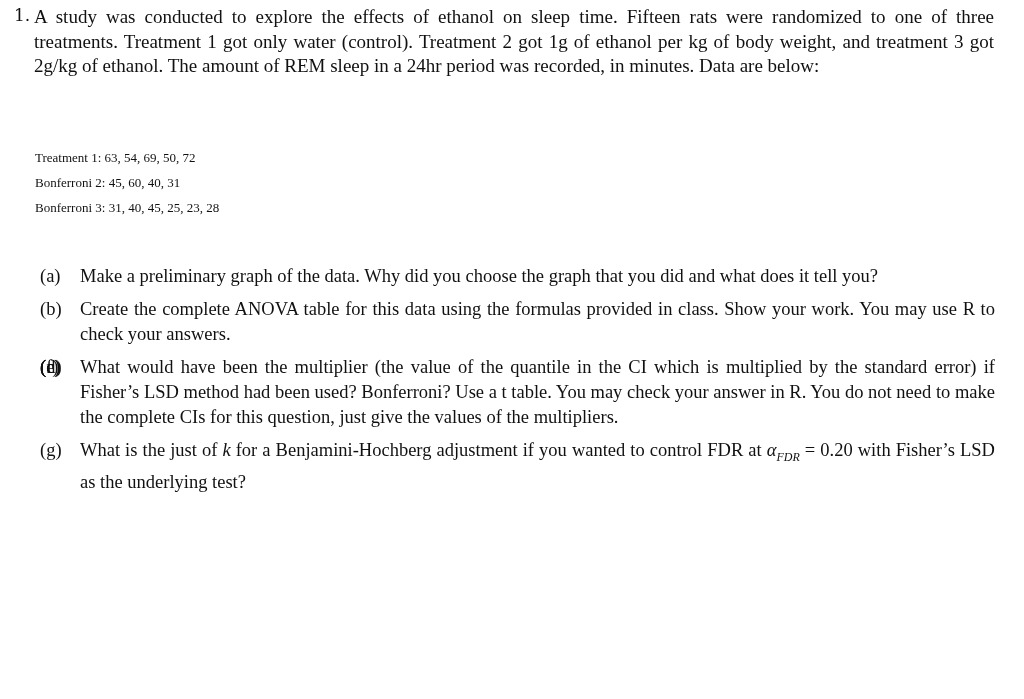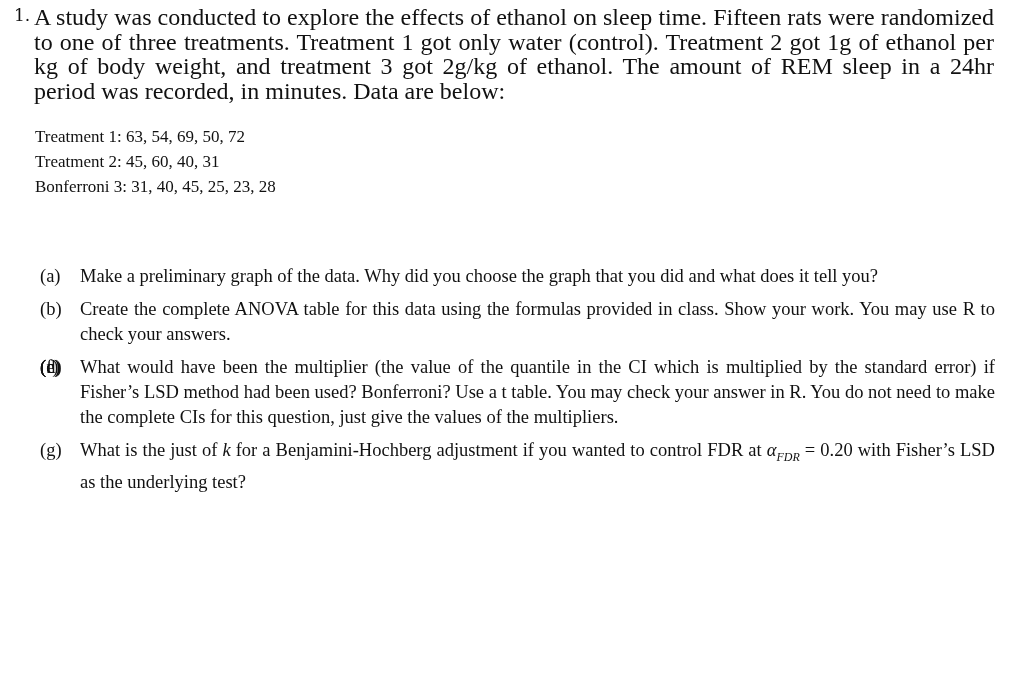--- a/index.html
+++ b/index.html
@@ -26,28 +26,28 @@
       position: absolute;
       left: 0;
       top: 0;
     }
     .intro {
       margin-left: 20px;
       line-height: 24.5px;
       text-align: justify;
       text-align-last: left;
       font-family: "Liberation Serif", serif;
-      font-size: 24px;
+      font-size: 19px;
     }
     .data-block {
       position: absolute;
       left: 35px;
-      top: 124px;
+      top: 145px;
       font-family: "Liberation Serif", serif;
-      font-size: 17px;
+      font-size: 13px;
       line-height: 25px;
     }
     .parts {
       position: absolute;
       left: 40px;
       top: 264px;
       width: 955px;
       font-family: "Liberation Serif", serif;
       font-size: 18.5px;
     }
@@ -80,21 +80,21 @@
   <span class="problem-number">1.</span>
   <div class="intro">A study was conducted to explore the effects of ethanol on sleep time. Fifteen rats were randomized to one of three treatments. Treatment 1 got only water (control). Treatment 2 got 1g of ethanol per kg of body weight, and treatment 3 got 2g/kg of ethanol. The amount of REM sleep in a 24hr period was recorded, in minutes. Data are below:</div>
 </div>
 
 <div class="data-block">
   <div>
     <span>Treatment 1:</span>
     <span>63, 54, 69, 50, 72</span>
   </div>
   <div>
-    <span>Treatment 2:</span>
+    <span>Bonferroni 2:</span>
     <span>45, 60, 40, 31</span>
   </div>
   <div>
     <span>Bonferroni 3:</span>
     <span>31, 40, 45, 25, 23, 28</span>
   </div>
 </div>
 
 <div class="parts">
   <div class="part">

